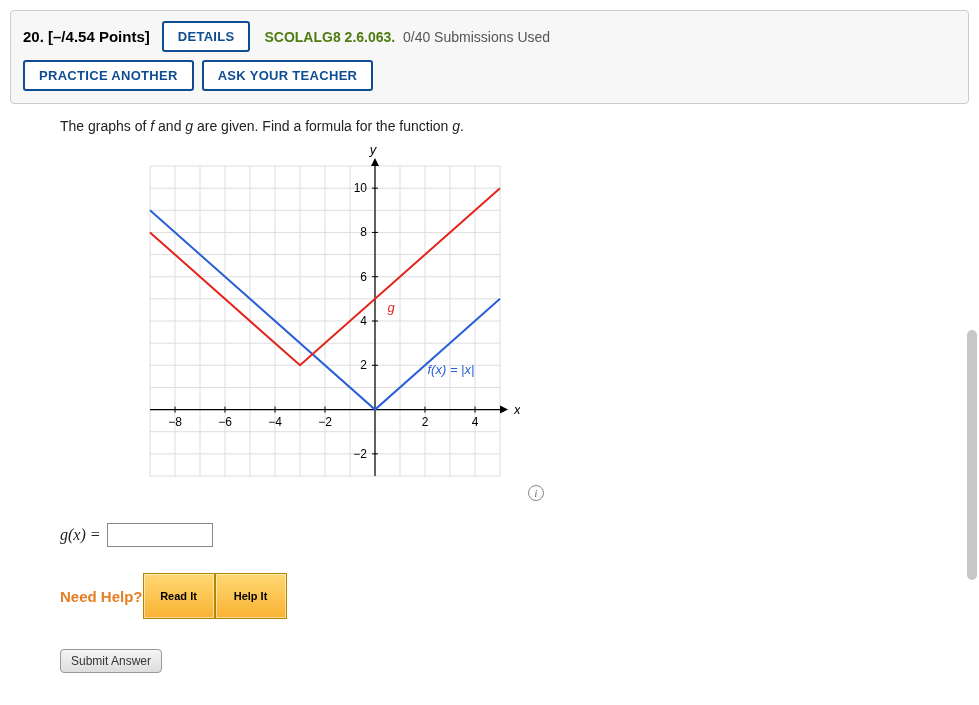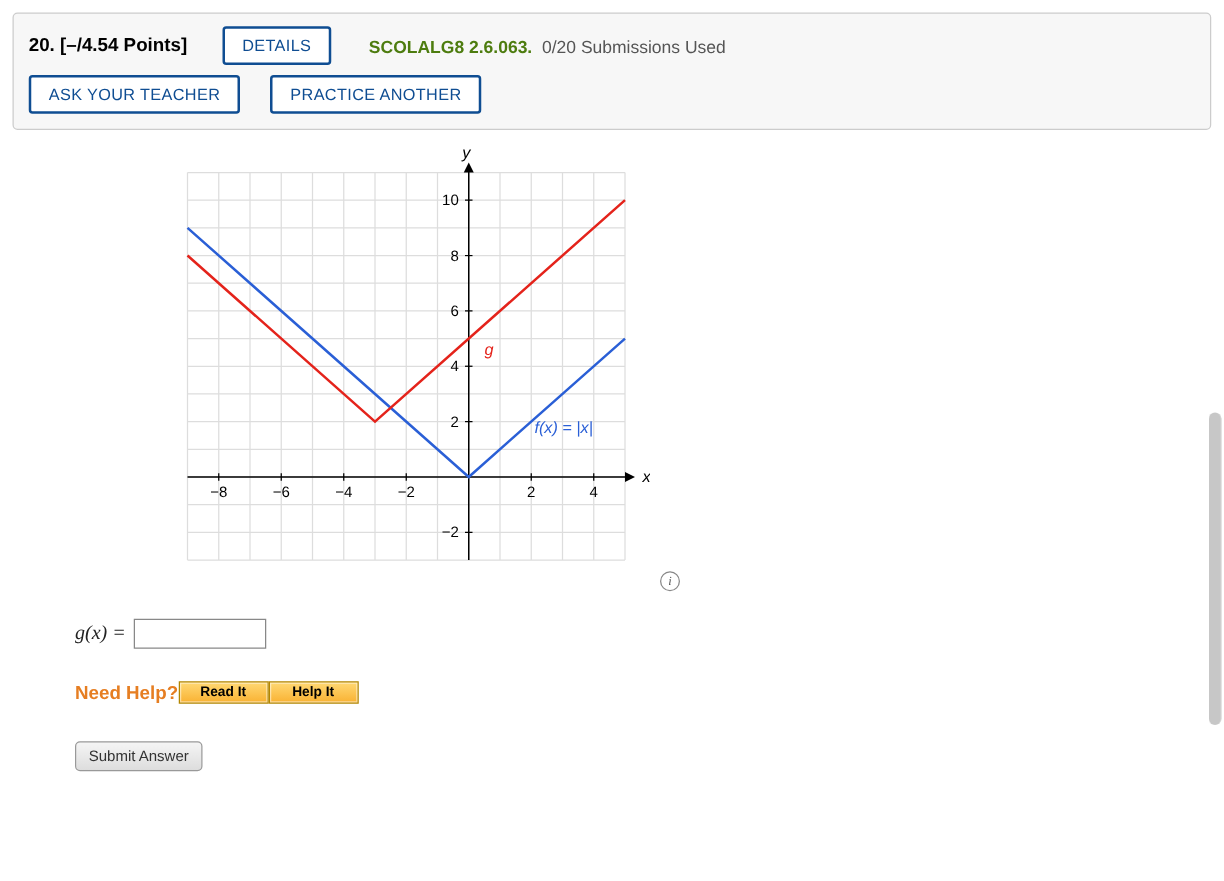--- a/index.html
+++ b/index.html
@@ -16,34 +16,34 @@
     border: 1px solid #ccc;
     border-radius: 4px;
     background: #f7f7f7;
     padding: 10px 12px 12px 12px;
     margin-bottom: 8px;
   }
   .header-row {
     display: flex;
     align-items: center;
     flex-wrap: wrap;
-    gap: 24px;
+    gap: 8px;
   }
   .header-row + .header-row { margin-top: 8px; }
   .qnum {
     font-weight: bold;
     font-size: 15px;
     color: #000;
     margin-right: 4px;
   }
   .blue-btn {
     border: 2px solid #0f4d92;
     color: #0f4d92;
     background: #fff;
-    font-weight: normal;
+    font-weight: bold;
     font-size: 13px;
     padding: 6px 14px;
     border-radius: 3px;
     cursor: pointer;
     letter-spacing: 0.3px;
   }
   .ref {
     color: #555;
     font-size: 14px;
     margin-left: 6px;
@@ -88,21 +88,21 @@
     font-weight: bold;
     color: #e67e22;
     font-size: 15px;
   }
   .help-btn {
     background: linear-gradient(#ffd873, #f9b233);
     border: 1px solid #b38600;
     font-weight: bold;
     font-size: 11px;
     color: #000;
-    padding: 2px 0;
+    padding: 16px 0;
     width: 72px;
     cursor: pointer;
     box-shadow: inset 0 0 0 1px rgba(255,255,255,0.5);
   }
   .submit-btn {
     background: linear-gradient(#f5f5f5, #ddd);
     border: 1px solid #999;
     border-radius: 4px;
     font-size: 12px;
     padding: 4px 10px;
@@ -148,30 +148,33 @@
 <body>
 
 <div class="question-box">
   <div class="header-row">
     <span class="qnum">
       <span>20.</span>
       <span>[–/4.54 Points]</span>
     </span>
     <button class="blue-btn">DETAILS</button>
     <span class="ref">
-      <b>SCOLALG8 2.6.063.</b>&nbsp;&nbsp;<span>0/20 Submissions Used</span>
+      <b>SCOLALG8 2.6.063.</b>&nbsp;&nbsp;<span>0/40 Submissions Used</span>
     </span>
   </div>
   <div class="header-row">
+    <button class="blue-btn">PRACTICE ANOTHER</button>
     <button class="blue-btn">ASK YOUR TEACHER</button>
-    <button class="blue-btn">PRACTICE ANOTHER</button>
   </div>
 </div>
 
 <div class="content-area">
+  <div class="prompt">
+    <span>The graphs of </span><i>f</i><span> and </span><i>g</i><span> are given. Find a formula for the function </span><i>g</i><span>.</span>
+  </div>
 
   <div class="graph-wrap" style="position:relative;width:400px;">
     <svg id="chart-svg" width="400" height="360">
         <line x1="30" y1="330" x2="30" y2="20" stroke="#ddd" stroke-width="1"></line>
         <line x1="55" y1="330" x2="55" y2="20" stroke="#ddd" stroke-width="1"></line>
         <line x1="80" y1="330" x2="80" y2="20" stroke="#ddd" stroke-width="1"></line>
         <line x1="105" y1="330" x2="105" y2="20" stroke="#ddd" stroke-width="1"></line>
         <line x1="130" y1="330" x2="130" y2="20" stroke="#ddd" stroke-width="1"></line>
         <line x1="155" y1="330" x2="155" y2="20" stroke="#ddd" stroke-width="1"></line>
         <line x1="180" y1="330" x2="180" y2="20" stroke="#ddd" stroke-width="1"></line>

